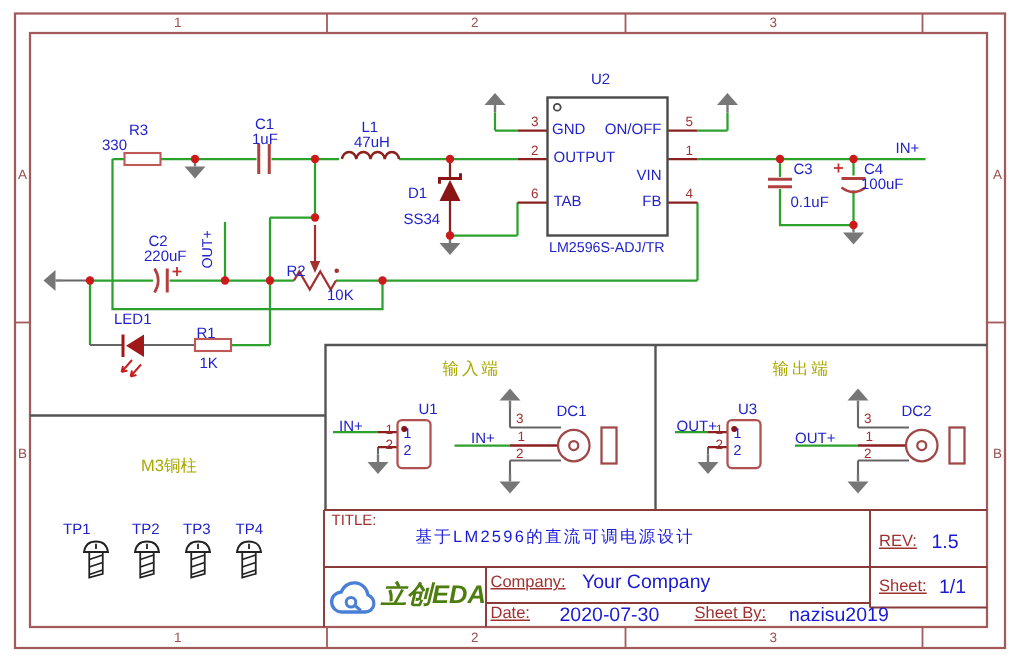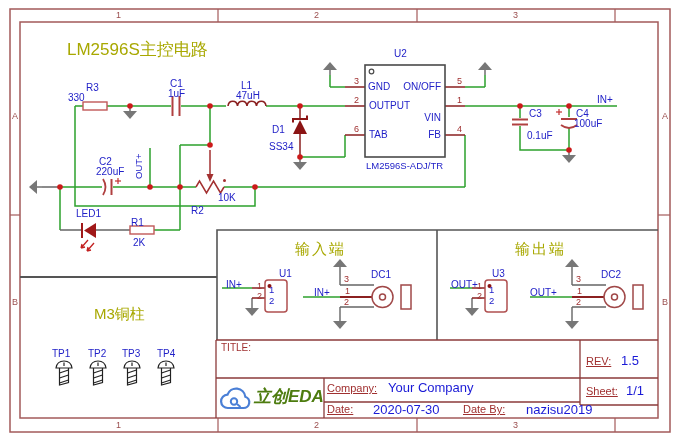--- a/index.html
+++ b/index.html
@@ -7,21 +7,21 @@
          font-family:"Liberation Sans",sans-serif;}
   #schematic-svg{position:absolute;left:0;top:0;}
   .t{position:absolute;line-height:1;white-space:nowrap;font-family:"Liberation Sans",sans-serif;
      font-size:10px;}
   .blue{color:#2222c8;}
   .red{color:#a03030;}
   .olive{color:#a8a800;}
   .bord{color:#9b4f4f;}
   .tbblue{color:#1a1ad6;}
   .s9{font-size:9px;}  .s95{font-size:9.5px;} .s11{font-size:11px;text-decoration:underline;}
-  .s13{font-size:13px;} .s15{font-size:15px;} .s17{font-size:17px;}
+  .s13{font-size:13px;} .s15{font-size:11px;} .s17{font-size:17px;}
   .ra{transform:translateX(-100%);}
   .rot{transform:rotate(-90deg);transform-origin:0 0;}
   .ls2{letter-spacing:2px;}
   .ls1{letter-spacing:1.5px;}
   .logo-text{font-style:italic;font-weight:bold;color:#4d7c0f;}
 </style>
 </head>
 <body>
 
 <div id="sheet">
@@ -228,37 +228,36 @@
 <span class="t s9 bord" style="left:314px;top:11px">2</span>
 <span class="t s9 bord" style="left:513px;top:11px">3</span>
 <span class="t s9 bord" style="left:116px;top:421px">1</span>
 <span class="t s9 bord" style="left:314px;top:421px">2</span>
 <span class="t s9 bord" style="left:513px;top:421px">3</span>
 <span class="t s9 bord" style="left:12px;top:112px">A</span>
 <span class="t s9 bord" style="left:12px;top:298px">B</span>
 <span class="t s9 bord" style="left:662px;top:112px">A</span>
 <span class="t s9 bord" style="left:662px;top:298px">B</span>
 
-<span class="t s17 olive" style="left:67px;top:41px">LM2596S主控电路</span>
 <span class="t blue" style="left:86px;top:83px">R3</span>
 <span class="t blue" style="left:68px;top:93px">330</span>
 <span class="t blue" style="left:170px;top:79px">C1</span>
 <span class="t blue" style="left:168px;top:89px">1uF</span>
 <span class="t blue" style="left:241px;top:81px">L1</span>
 <span class="t blue" style="left:236px;top:91px">47uH</span>
 <span class="t blue" style="left:272px;top:125px">D1</span>
 <span class="t blue" style="left:269px;top:142px">SS34</span>
 <span class="t blue" style="left:99px;top:157px">C2</span>
 <span class="t blue" style="left:96px;top:167px">220uF</span>
 <span class="t s95 blue rot" style="left:134px;top:179px">OUT+</span>
-<span class="t blue" style="left:191px;top:206px">R2</span>
+<span class="t blue" style="left:191px;top:177px">R2</span>
 <span class="t blue" style="left:218px;top:193px">10K</span>
 <span class="t blue" style="left:76px;top:209px">LED1</span>
 <span class="t blue" style="left:131px;top:218px">R1</span>
-<span class="t blue" style="left:133px;top:238px">2K</span>
+<span class="t blue" style="left:133px;top:238px">1K</span>
 <span class="t blue" style="left:529px;top:109px">C3</span>
 <span class="t blue" style="left:527px;top:131px">0.1uF</span>
 <span class="t blue" style="left:576px;top:109px">C4</span>
 <span class="t blue" style="left:574px;top:119px">100uF</span>
 <span class="t blue" style="left:597px;top:95px">IN+</span>
 
 <span class="t blue" style="left:394px;top:49px">U2</span>
 <span class="t s95 blue" style="left:366px;top:161px">LM2596S-ADJ/TR</span>
 <span class="t blue" style="left:368px;top:82px">GND</span>
 <span class="t blue" style="left:369px;top:101px">OUTPUT</span>
@@ -293,31 +292,32 @@
 <span class="t s9 red" style="left:477px;top:292px">2</span>
 <span class="t s95 blue" style="left:489px;top:285px">1</span>
 <span class="t s95 blue" style="left:489px;top:296px">2</span>
 <span class="t blue" style="left:601px;top:270px">DC2</span>
 <span class="t s9 red" style="left:576px;top:275px">3</span>
 <span class="t s9 red" style="left:577px;top:287px">1</span>
 <span class="t s9 red" style="left:576px;top:298px">2</span>
 <span class="t blue" style="left:530px;top:288px">OUT+</span>
 
 <span class="t s15 olive" style="left:94px;top:306px">M3铜柱</span>
-<span class="t blue" style="left:52px;top:349px">TP1</span>
+<span class="t blue" style="left:42px;top:349px">TP1</span>
 <span class="t blue" style="left:88px;top:349px">TP2</span>
 <span class="t blue" style="left:122px;top:349px">TP3</span>
 <span class="t blue" style="left:157px;top:349px">TP4</span>
 
 <span class="t red" style="left:221px;top:343px">TITLE:</span>
+<span class="t s15 tbblue ls1" style="left:277px;top:353px">基于LM2596的直流可调电源设计</span>
 <span class="t s11 red" style="left:586px;top:356px">REV:</span>
 <span class="t s13 tbblue" style="left:621px;top:354px">1.5</span>
 <span class="t s11 red" style="left:327px;top:383px">Company:</span>
 <span class="t s13 tbblue" style="left:388px;top:381px">Your Company</span>
 <span class="t s11 red" style="left:586px;top:386px">Sheet:</span>
 <span class="t s13 tbblue" style="left:626px;top:384px">1/1</span>
 <span class="t s11 red" style="left:327px;top:404px">Date:</span>
 <span class="t s13 tbblue" style="left:373px;top:403px">2020-07-30</span>
-<span class="t s11 red" style="left:463px;top:404px">Date By:</span>
+<span class="t s11 red" style="left:463px;top:404px">Sheet By:</span>
 <span class="t s13 tbblue" style="left:526px;top:403px">nazisu2019</span>
 <span class="t s17 logo-text" style="left:254px;top:388px">立创EDA</span>
 
 </div>
 
 </body></html>

